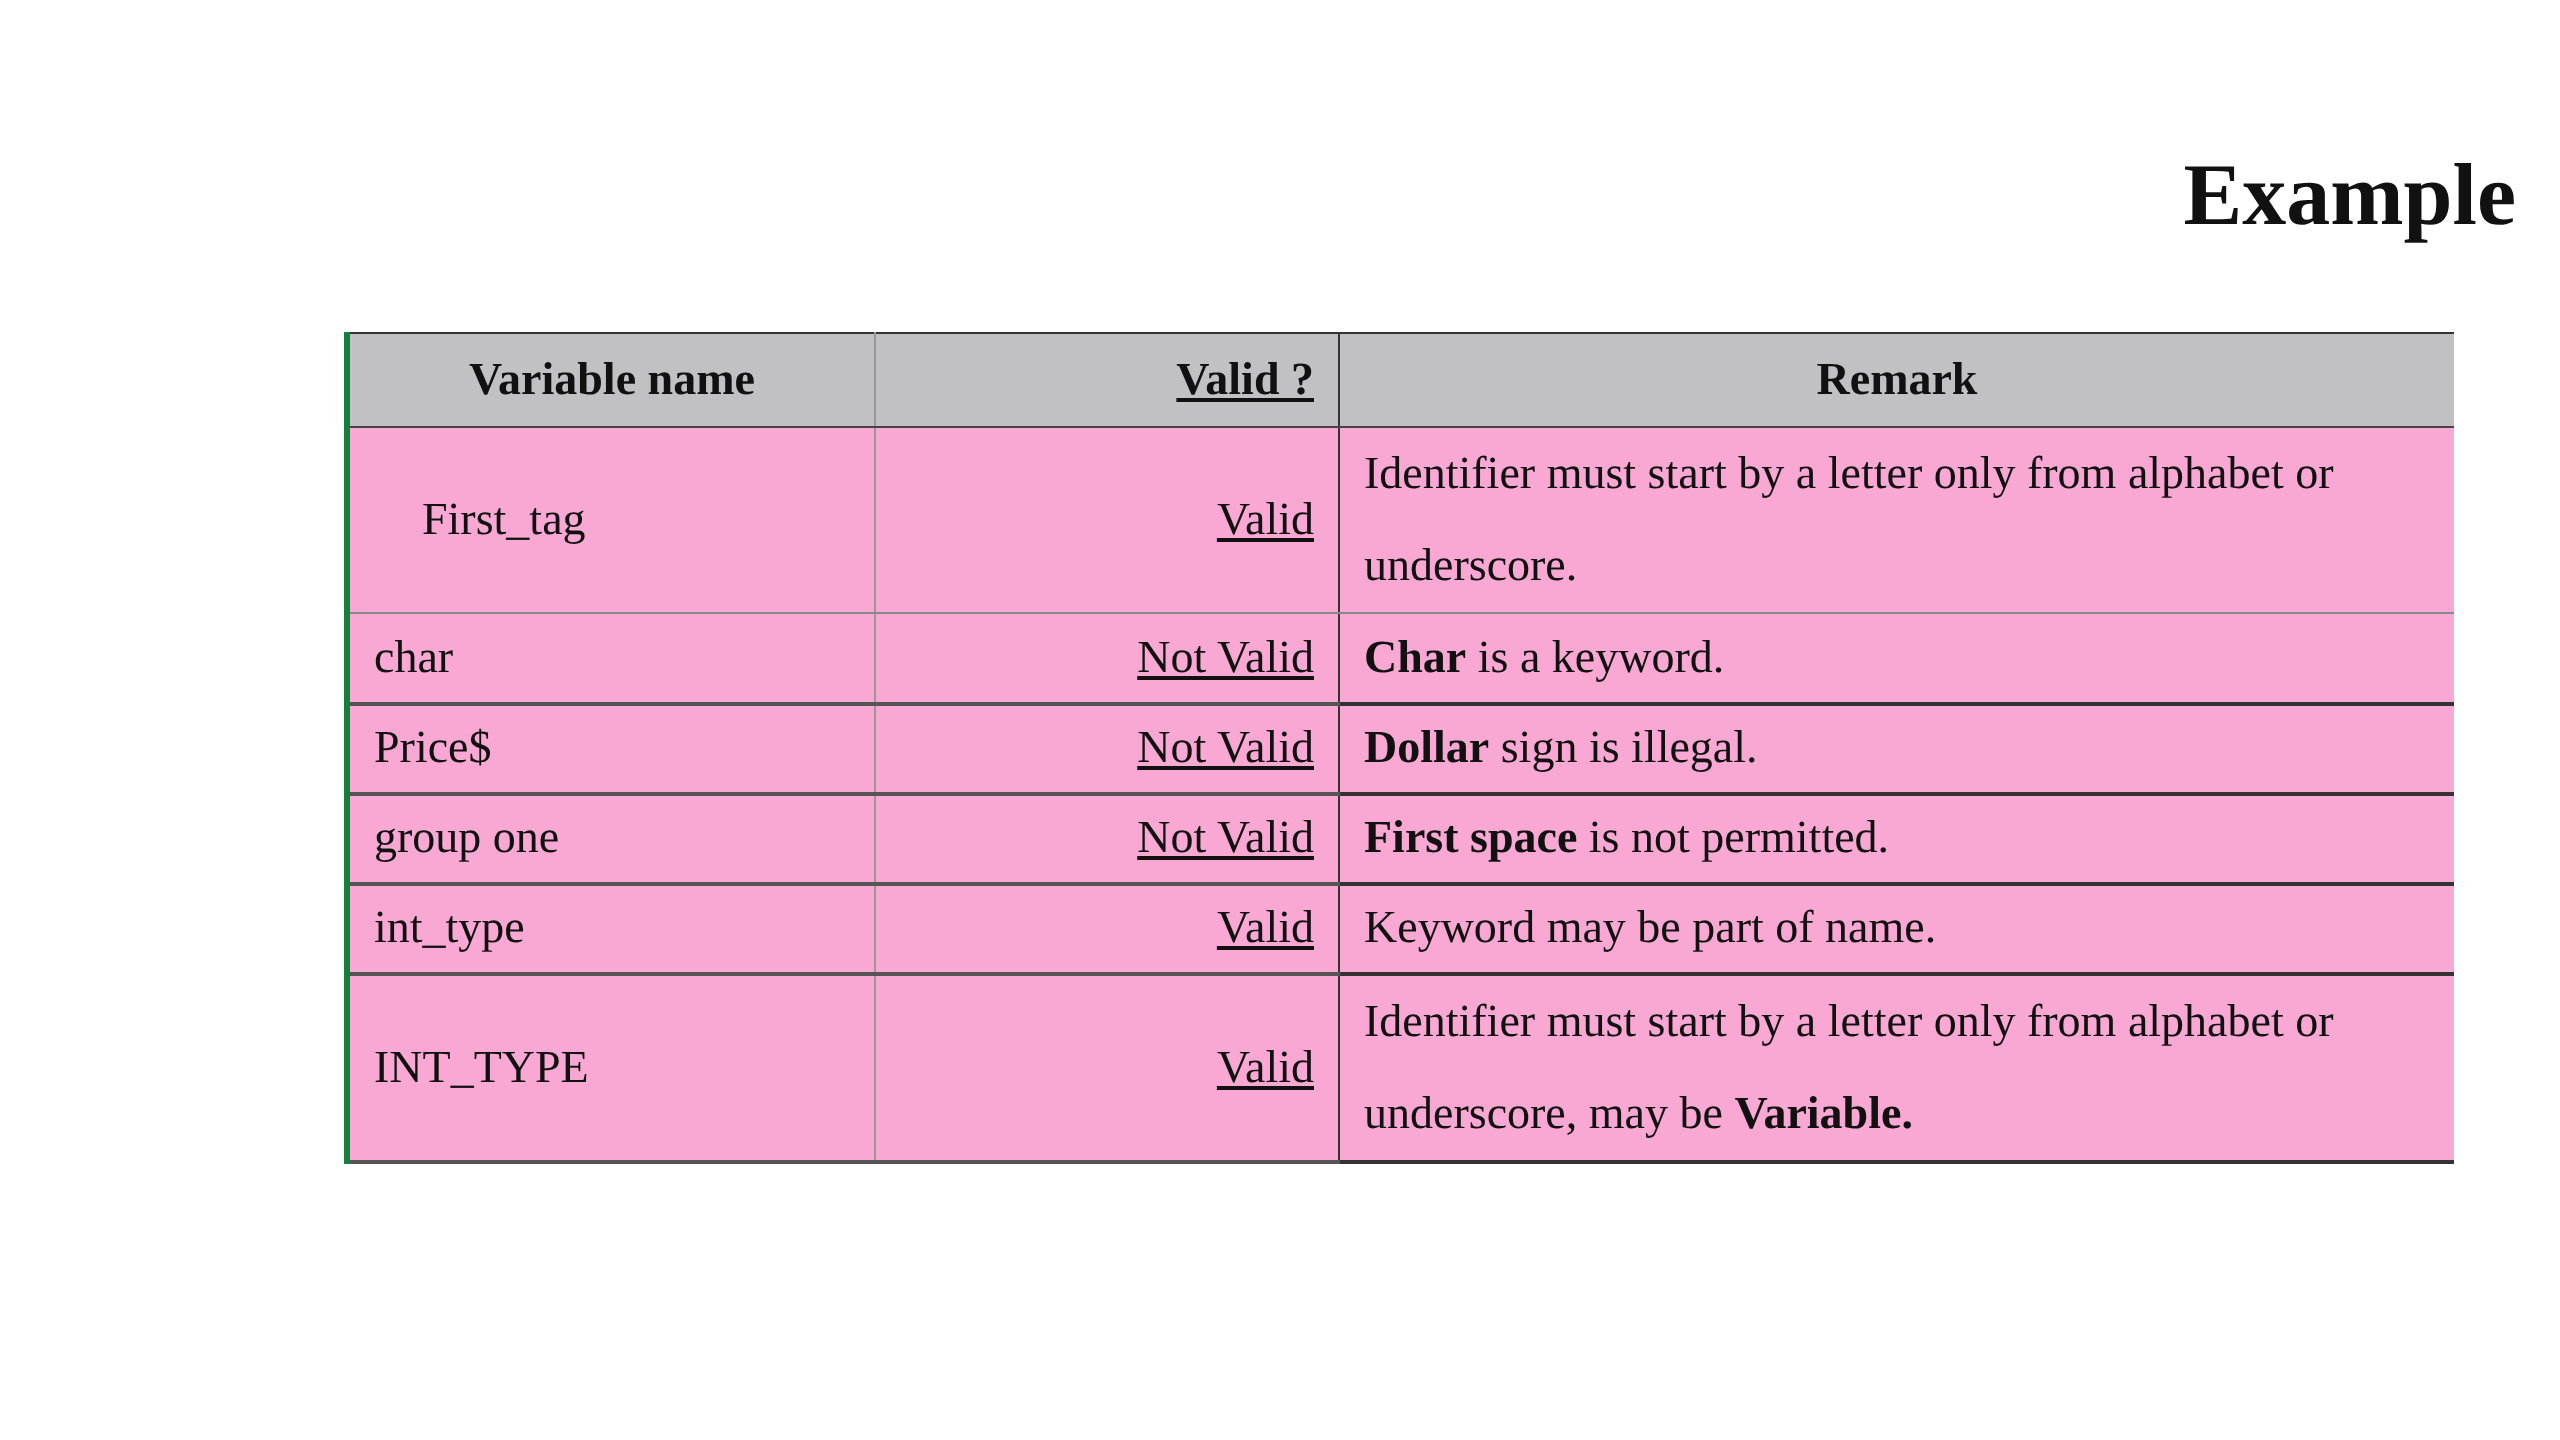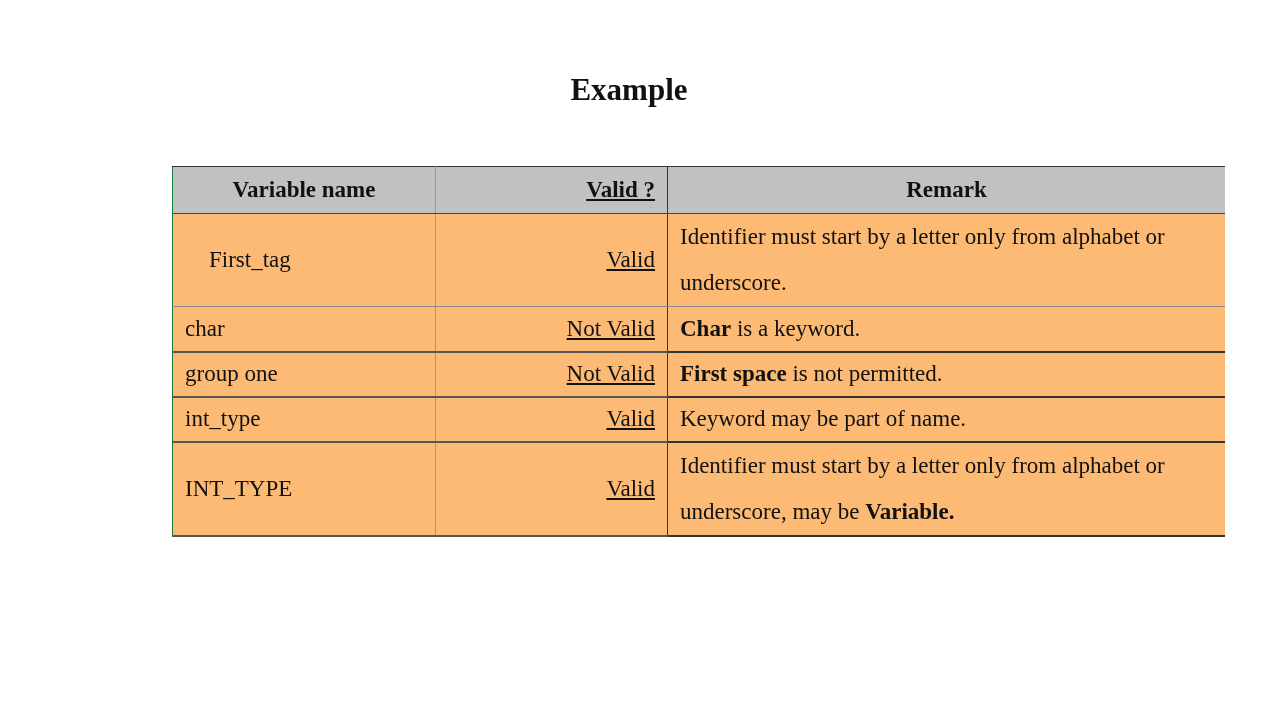--- a/index.html
+++ b/index.html
@@ -1,26 +1,26 @@
 <!DOCTYPE html>
 <html><head>
 <meta charset="utf-8">
 <style>
   html, body { margin:0; padding:0; background:#ffffff; }
   body { width:1280px; height:720px; position:relative; overflow:hidden;
          font-family:"Liberation Serif", serif; color:#111; }
-  .title { position:absolute; left:0; width:1258px; top:72px; text-align:center;
-           font-size:31px; font-weight:bold;font-family:Liberation Serif, serif; }
+  .title { position:absolute; left:0; width:1258px; top:72px; text-align:right;
+           font-size:44px; font-weight:bold;font-family:Liberation Serif, serif; }
   table { position:absolute; left:172px; top:166px; border-collapse:collapse;
           font-size:23px; }
   td, th { padding:0 12px; vertical-align:middle; }
   th { background:#c1c0c2; font-weight:bold; height:46px; text-align:center;
        border-top:1px solid #333; border-bottom:1px solid #444; }
-  td { background:#fdba74; }
-  .c1 { width:214px; border-left:1px solid #15803d; border-right:1px solid #999; }
+  td { background:#f9a8d4; }
+  .c1 { width:214px; border-left:3px solid #15803d; border-right:1px solid #999; }
   .c2 { width:183px; text-align:right; border-right:1px solid #333;text-decoration:underline; }
   .c3 { width:533px; }
   tr.r td { border-bottom:2px solid #333; }
   tr.r td.c1, tr.r td.c2 { border-bottom-color:#555; }
   tr.r:first-of-type td.c1, tr.r:first-of-type td.c2 { border-bottom:1px solid #888;padding-left:36px; }
   tr.r:first-of-type td.c3 { border-bottom:1px solid #888; }
   .tall { height:92px; }
   .short { height:45px; }
   .remark-text { line-height:46px; }
   b { font-weight:bold; }
@@ -43,20 +43,25 @@
       <td class="c1">First_tag</td>
       <td class="c2">Valid</td>
       <td class="c3 remark-text"><span>Identifier must start by a letter only from alphabet or underscore.</span></td>
     </tr>
     <tr class="r short">
       <td class="c1">char</td>
       <td class="c2">Not Valid</td>
       <td class="c3"><b>Char</b><span> is a keyword.</span></td>
     </tr>
     <tr class="r short">
+      <td class="c1">Price$</td>
+      <td class="c2">Not Valid</td>
+      <td class="c3"><b>Dollar</b><span> sign is illegal.</span></td>
+    </tr>
+    <tr class="r short">
       <td class="c1">group one</td>
       <td class="c2">Not Valid</td>
       <td class="c3"><b>First space</b><span> is not permitted.</span></td>
     </tr>
     <tr class="r short">
       <td class="c1">int_type</td>
       <td class="c2">Valid</td>
       <td class="c3"><span>Keyword may be part of name.</span></td>
     </tr>
     <tr class="r tall">

